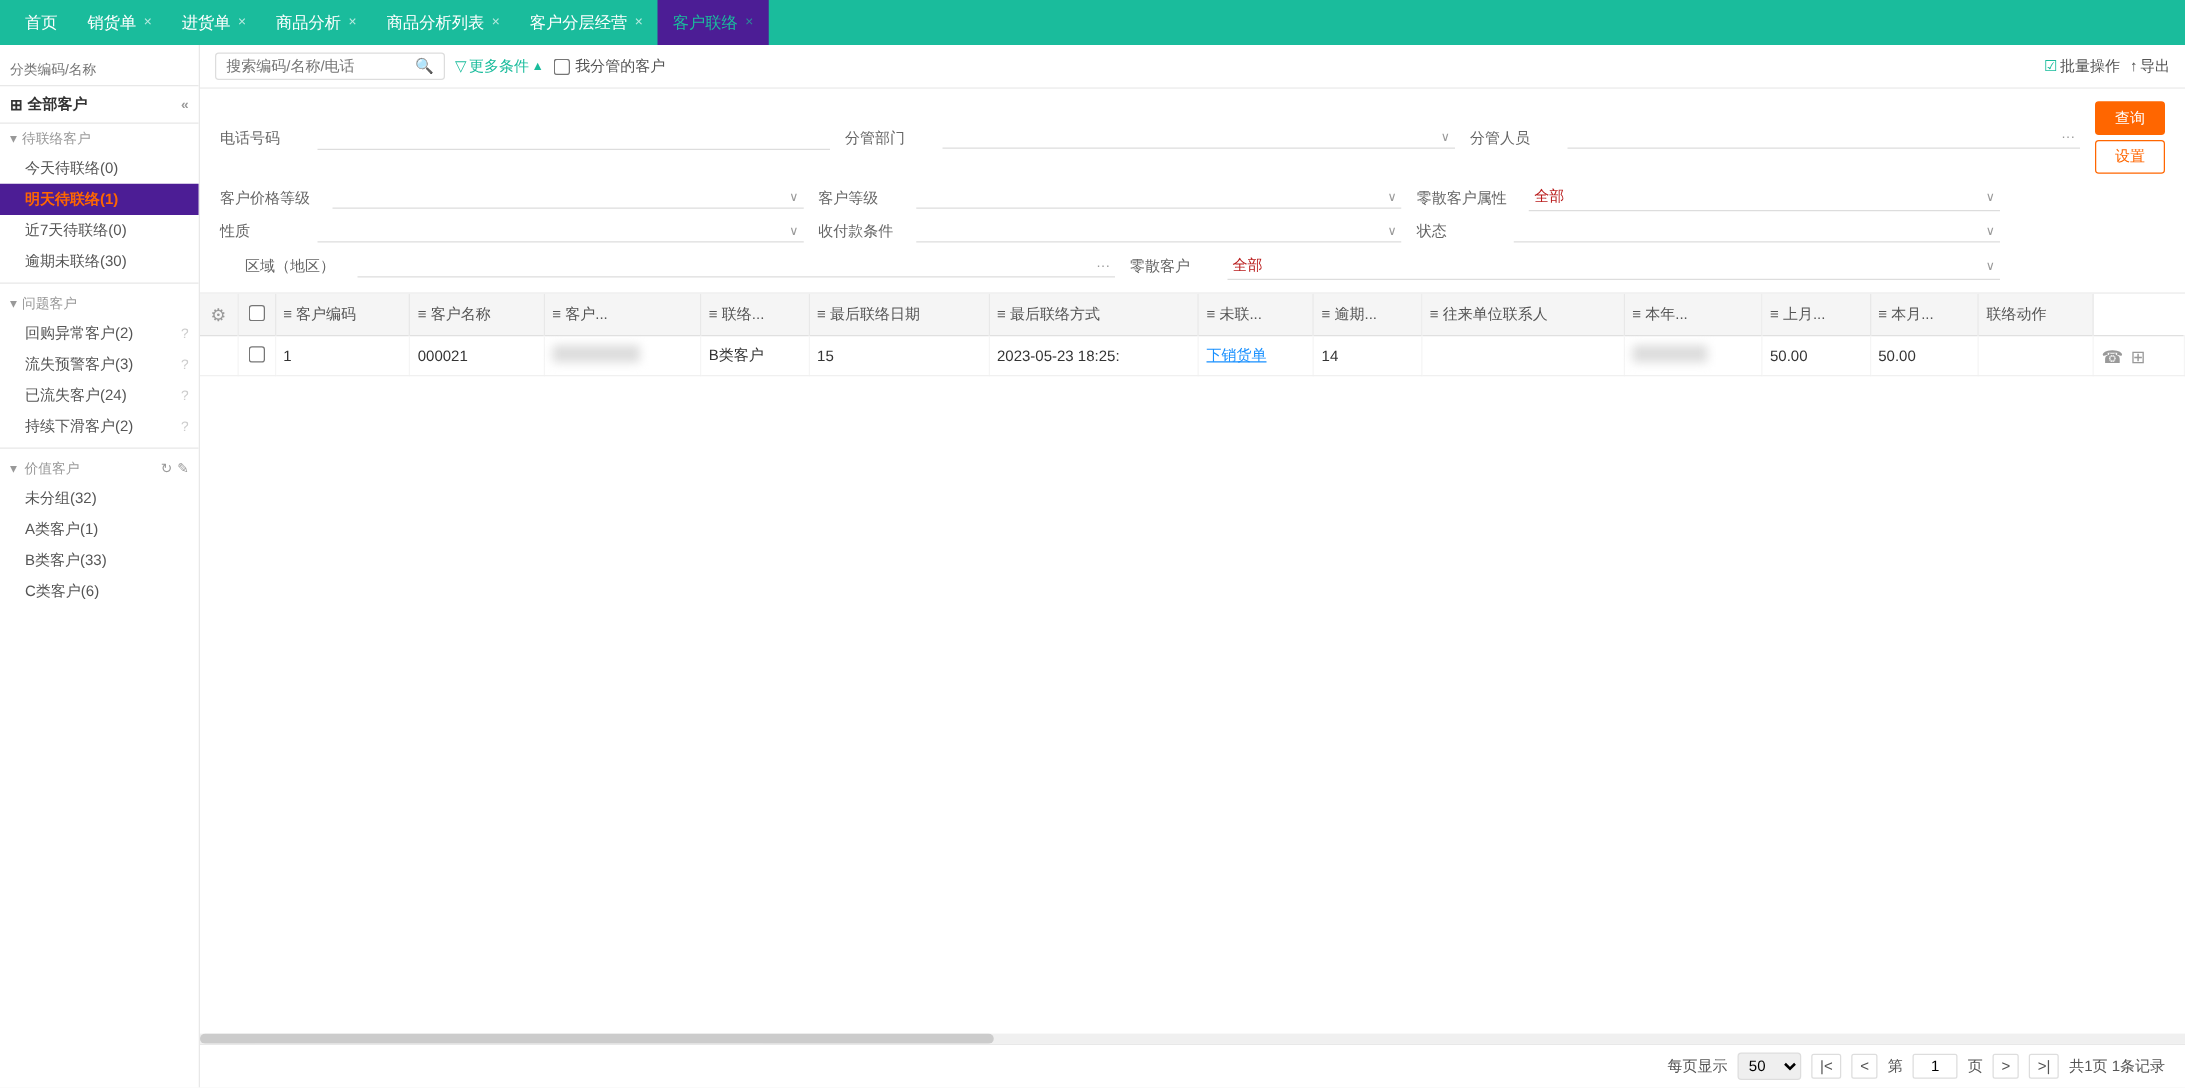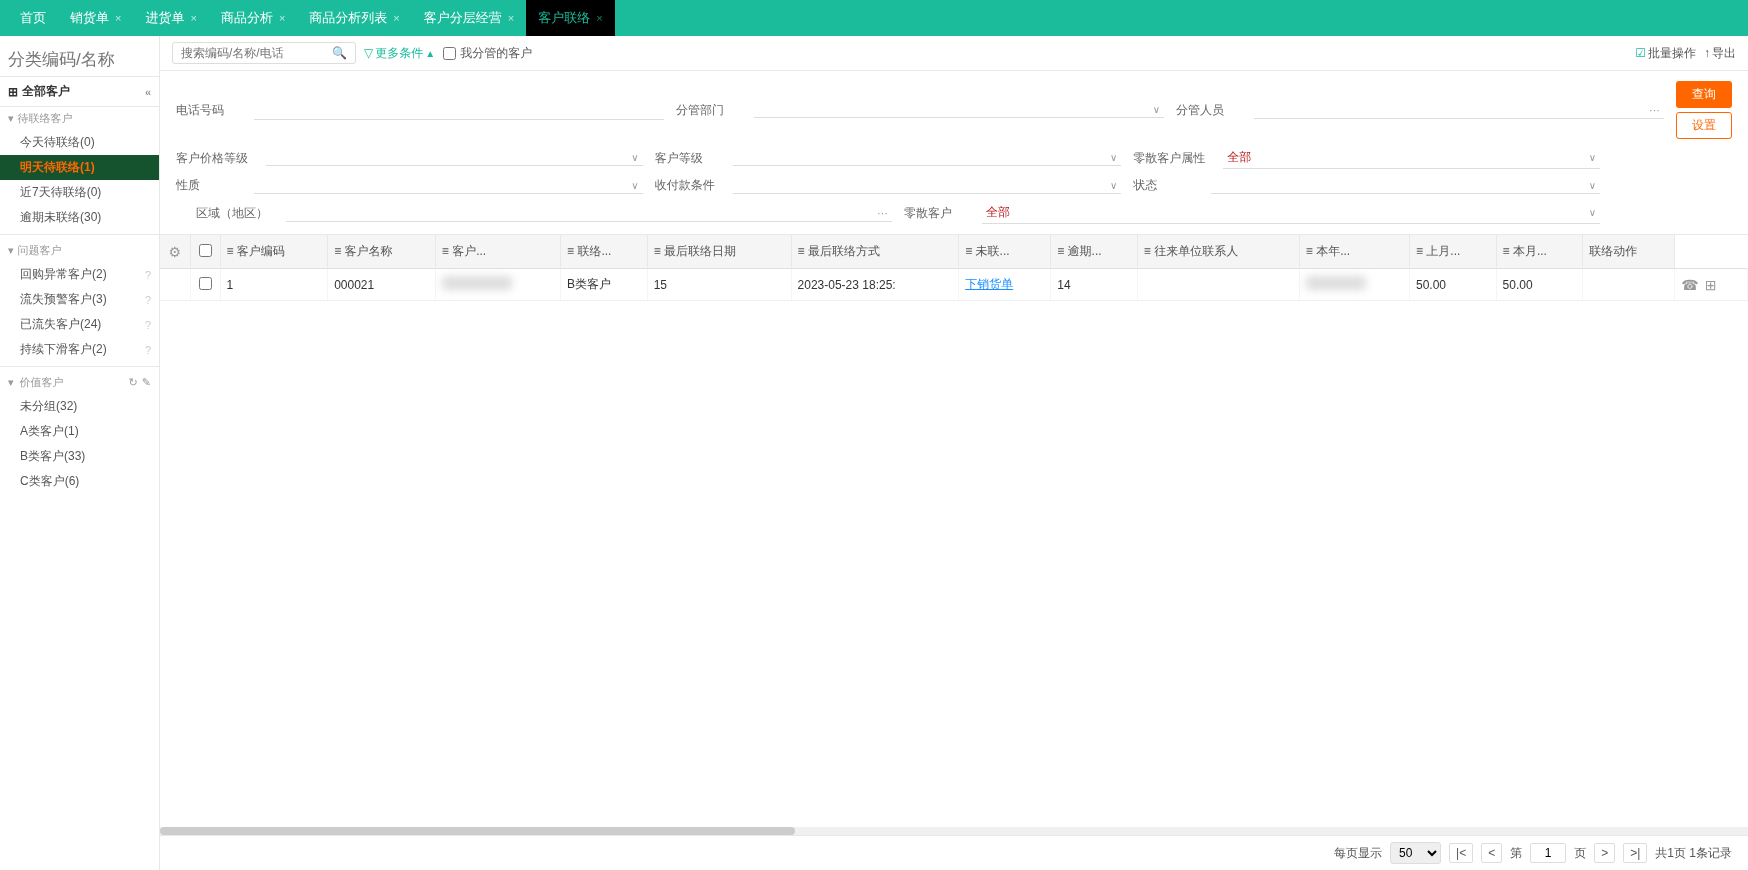--- a/index.html
+++ b/index.html
@@ -1,21 +1,21 @@
 <!DOCTYPE html>
 <html><head>
   <meta charset="utf-8">
   <style>
     * { box-sizing: border-box; margin: 0; padding: 0; }
     body { font-family: 'Microsoft YaHei', Arial, sans-serif; font-size: 12px; background: #f5f5f5; color: #333; }
     
     
     .top-nav { background: #1abc9c; height: 36px; display: flex; align-items: center; padding: 0 8px; }
     .nav-item { color: #fff; padding: 0 12px; height: 36px; display: flex; align-items: center; cursor: pointer; font-size: 13px; white-space: nowrap; }
-    .nav-item.active { background: #000000; color: #1abc9c; justify-content: space-between; }
+    .nav-item.active { background: #4c1d95; color: #1abc9c; justify-content: space-between; }
     .nav-item .close-x { margin-left: 6px; font-size: 11px; opacity: 0.7; }
     
     
     .main-layout { display: flex; height: calc(100vh - 36px); }
     
     
     .sidebar { width: 160px; background: #fff; border-right: 1px solid #e8e8e8; overflow-y: auto; flex-shrink: 0; padding: 8px 0; }
     .sidebar-search { padding: 6px 8px; display: flex; align-items: center; border-bottom: 1px solid #e8e8e8; }
     .sidebar-search input { flex: 1; border: none; outline: none; font-size: 12px; color: #999; }
     .sidebar-section-title { padding: 4px 8px; color: #999; font-size: 11px; display: flex; align-items: center; }
@@ -109,41 +109,41 @@
   <div class="nav-item active">
     <span>客户联络</span>
     <span class="close-x">×</span>
   </div>
 </div>
 
 <div class="main-layout">
 
   <div class="sidebar">
     <div class="sidebar-search">
-      <input type="text" style="flex: 1 1 0%; border: none; outline: none; font-size: 17px; color: rgb(153, 153, 153);" placeholder="分类编码/名称">
+      <input type="text" style="flex: 1 1 0%; border: none; outline: none; font-size: 11px; color: rgb(153, 153, 153);" placeholder="分类编码/名称">
 
     </div>
 
     <div class="all-customers">
       <span style="display:flex;align-items:center;gap:4px;">
         <span style="font-size:12px;">⊞</span>
         <span>全部客户</span>
       </span>
       <span class="double-arrow">«</span>
     </div>
 
     <div class="sidebar-section-title">
       <span class="arrow">▾</span>
       <span>待联络客户</span>
     </div>
 
     <div class="sidebar-sub-item">
       <span>今天待联络(0)</span>
     </div>
-    <div class="sidebar-sub-item active" style="background:#14532d;color:#ff6600;font-weight:bold;">
+    <div class="sidebar-sub-item active" style="background:#4c1d95;color:#ff6600;font-weight:bold;">
       <span>明天待联络(1)</span>
     </div>
     <div class="sidebar-sub-item">
       <span>近7天待联络(0)</span>
     </div>
     <div class="sidebar-sub-item">
       <span>逾期未联络(30)</span>
     </div>
 
     <div class="divider-line"></div>

